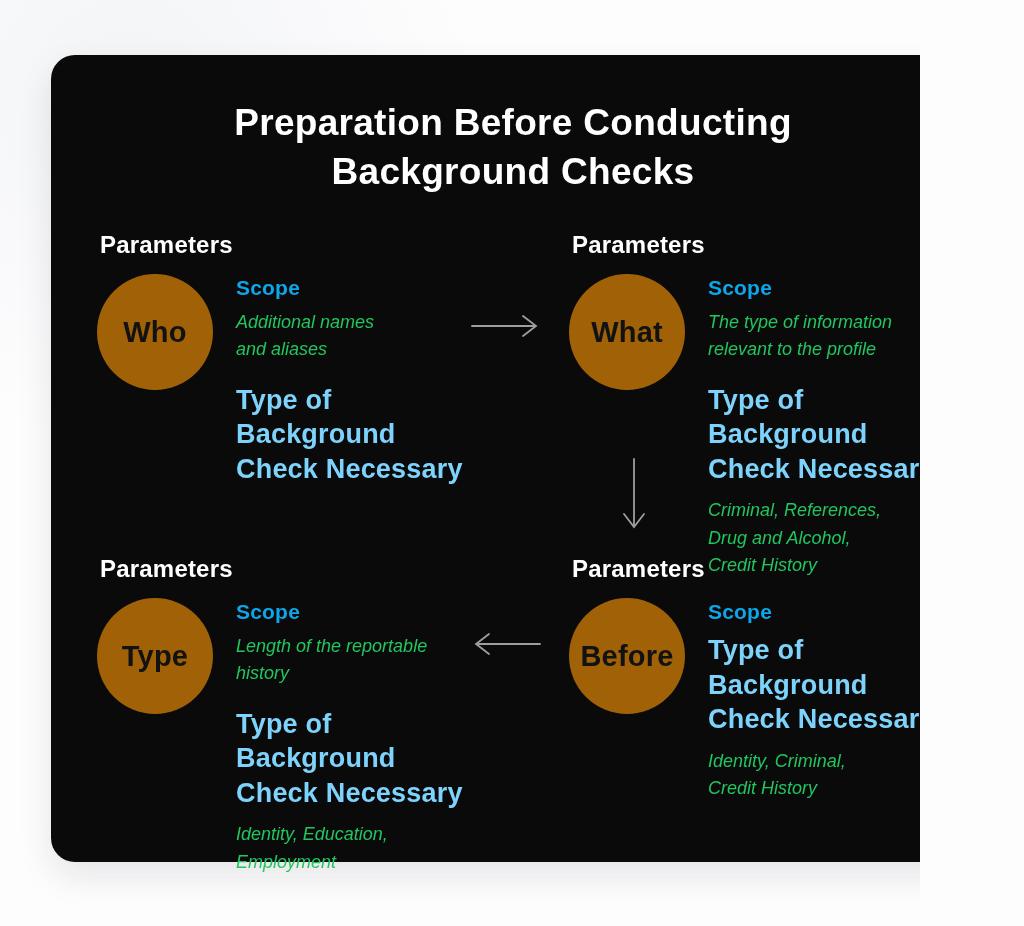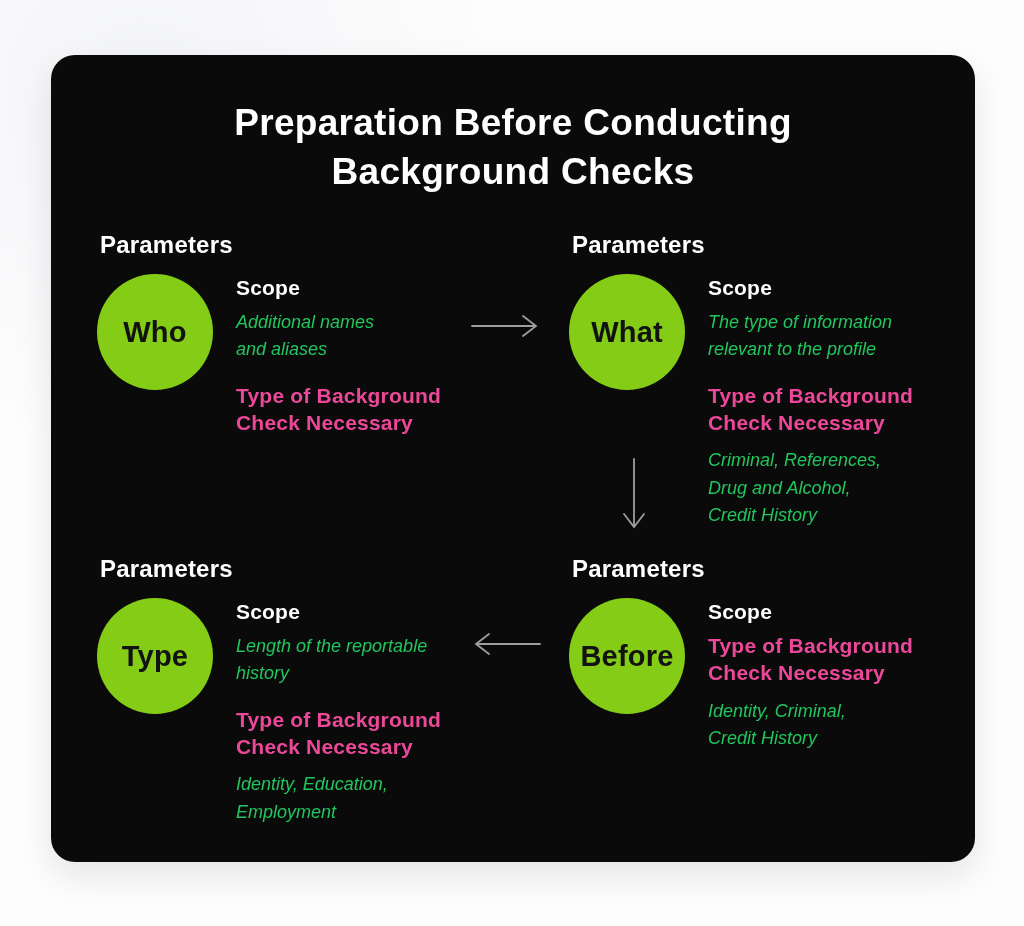--- a/index.html
+++ b/index.html
@@ -3,21 +3,21 @@
 <meta charset="utf-8">
 <style>
   * { margin: 0; padding: 0; box-sizing: border-box; }
   html, body {
     width: 1024px; height: 926px;
     font-family: "Liberation Sans", "DejaVu Sans", sans-serif;
     background: #fdfdfe;
   }
   .stage {
     position: relative;
-    width: 1024px; height: 926px;
+    width: 920px; height: 926px;
     background: radial-gradient(circle at 14% 10%, #f3f4f6 0%, #fdfdfe 30%);
     overflow: hidden;
   }
   .card {
     position: absolute;
     left: 51px; top: 55px;
     width: 924px; height: 807px;
     background: #0a0a0a;
     border-radius: 24px;
     box-shadow: 0 14px 34px rgba(20,20,30,0.10);
@@ -43,40 +43,40 @@
     font-size: 24px;
     font-weight: bold;
     margin: 0 0 15px 3px;
     letter-spacing: 0.2px;
   }
   .q-row { display: flex; align-items: flex-start; }
   .circle {
     flex: none;
     width: 116px; height: 116px;
     border-radius: 50%;
-    background: #84cc16;
+    background: #a16207;
     color: #121212;
     font-size: 29px;
     font-weight: bold;
     display: flex;
     align-items: center;
     justify-content: center;
     letter-spacing: 0.2px;
   }
   .q-text { margin-left: 23px; width: 255px; padding-top: 2px; }
   .h-scope {
-    color: #ffffff;
+    color: #0ea5e9;
     font-size: 21px;
     font-weight: bold;
     margin-bottom: 9px;
     letter-spacing: 0.2px;
   }
   .h-type {
-    color: #ec4899;
-    font-size: 21px;
+    color: #7dd3fc;
+    font-size: 27px;
     font-weight: bold;
     line-height: 1.28;
     margin-bottom: 11px;
     letter-spacing: 0.2px;
     white-space: pre-line;
   }
   .p-body {
     color: #22c55e;
     font-size: 18px;
     line-height: 1.52;

